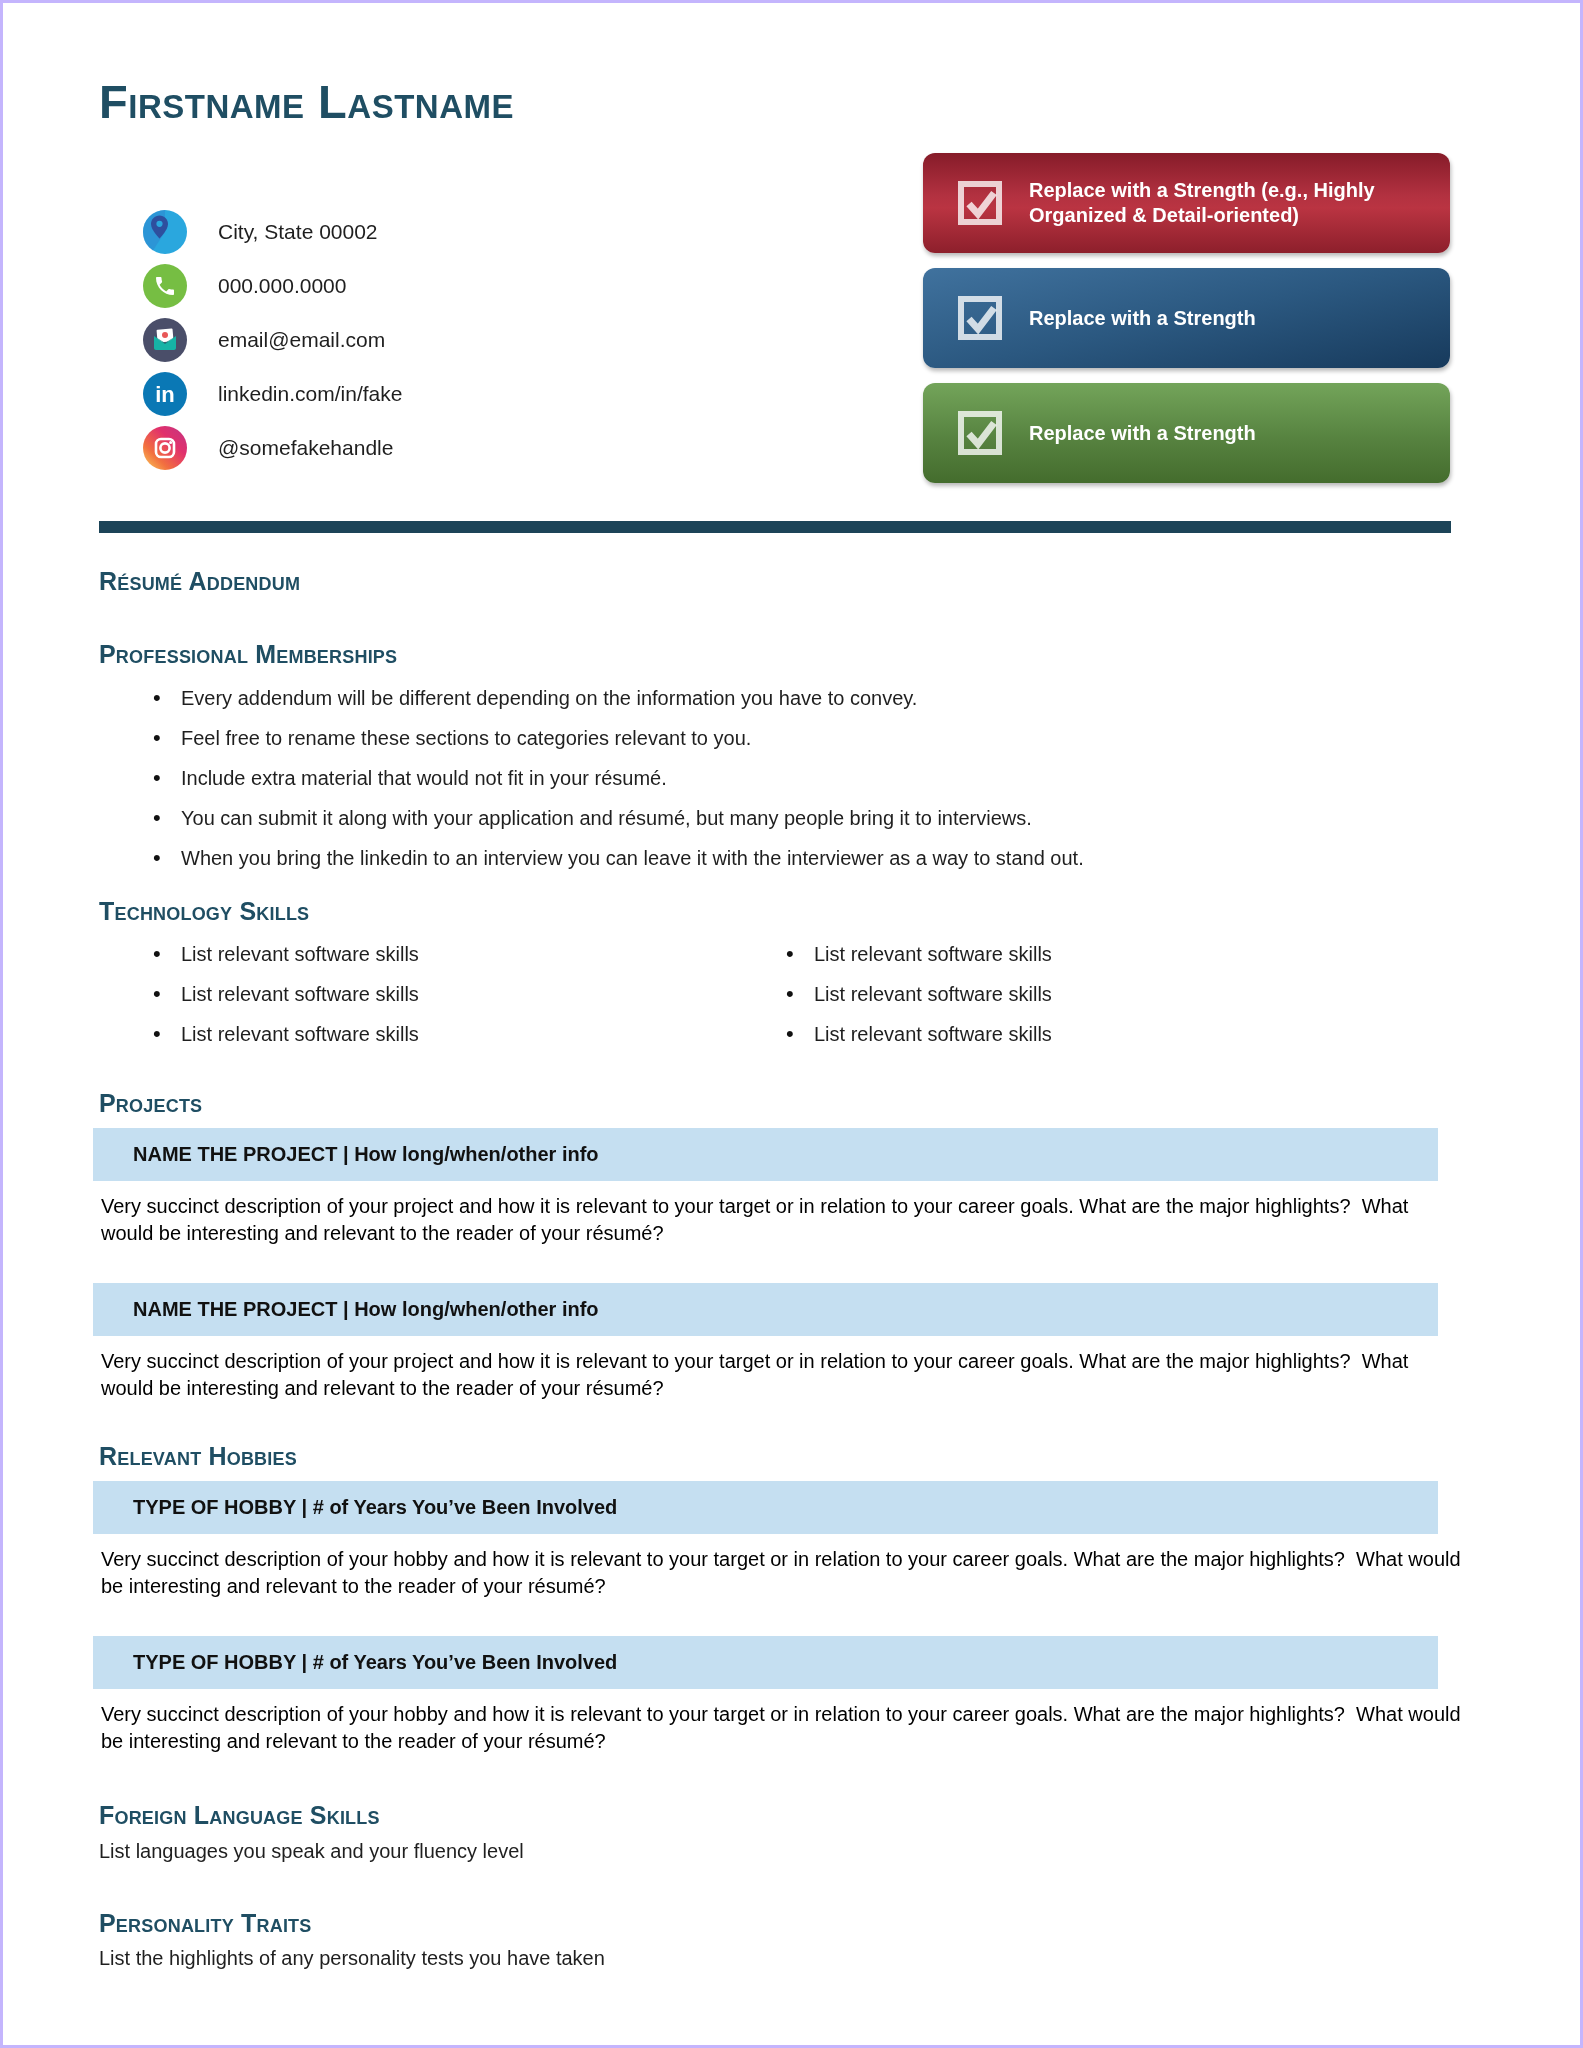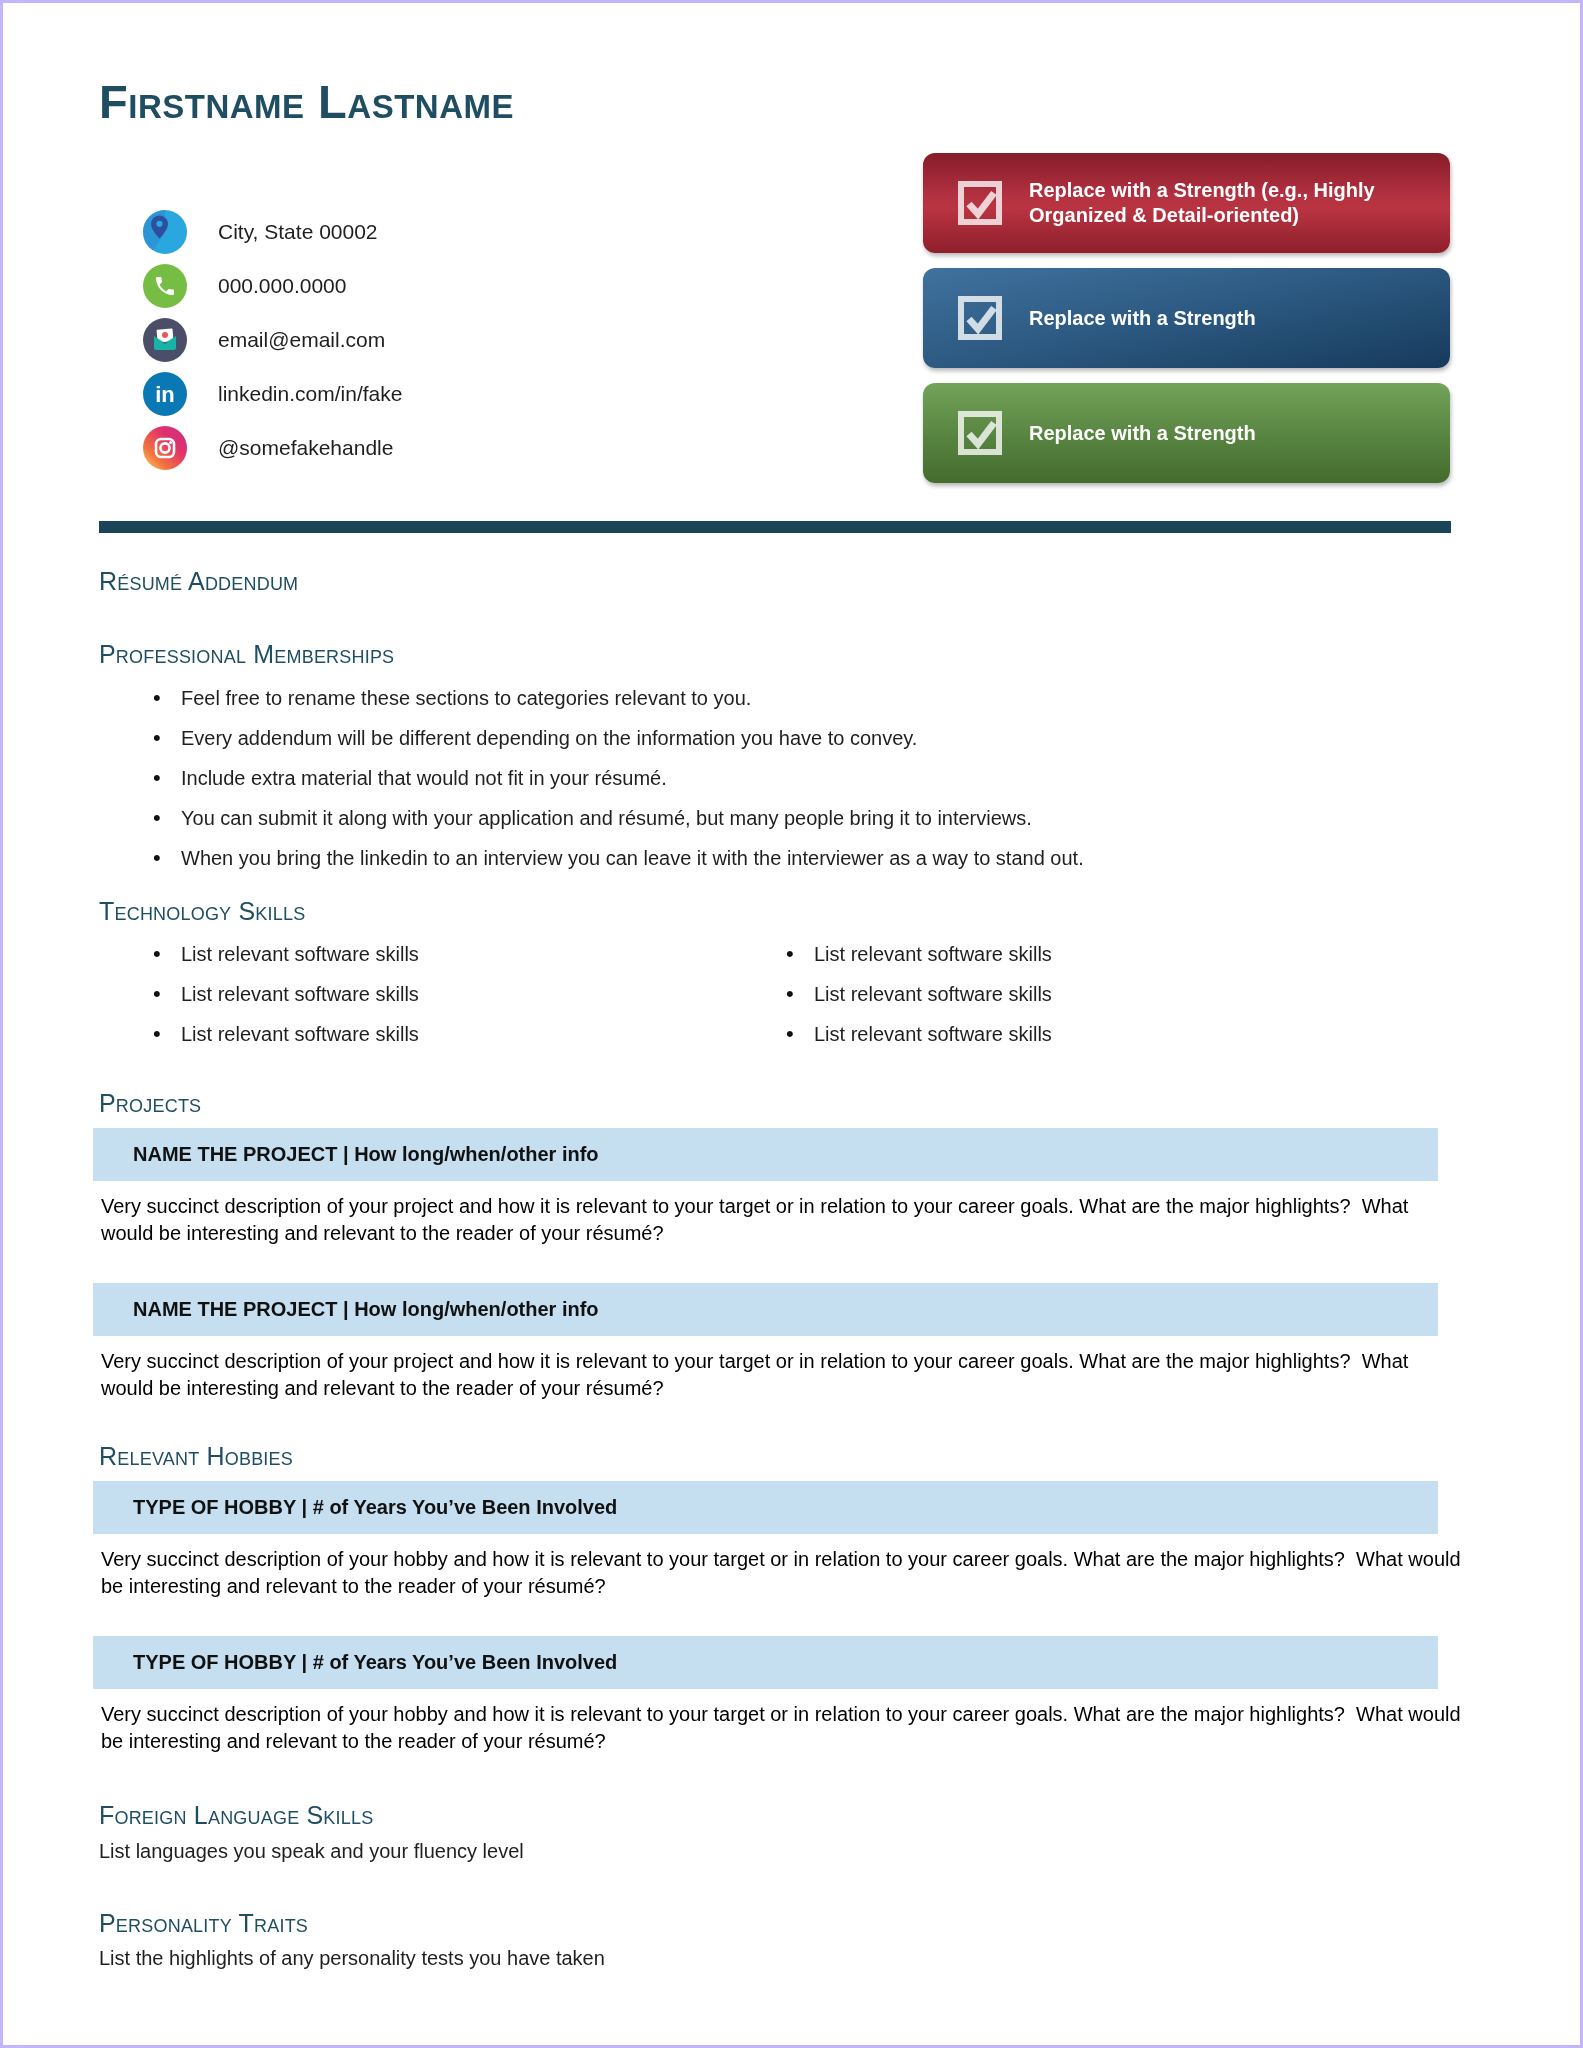--- a/index.html
+++ b/index.html
@@ -30,21 +30,21 @@
   .strength.blue  { background:linear-gradient(168deg,#40729E 0%,#2B5880 50%,#173A5C 100%); }
   .strength.green { background:linear-gradient(180deg,#73A45A 0%,#578340 55%,#446C2D 100%); }
   .checkbox { width:46px; height:46px; flex:0 0 46px; margin-right:26px; }
   .strength-label { color:#fff; font-weight:700; font-size:20px; line-height:1.25; }
 
   .divider { margin-left:96px; width:1352px; height:12px; background:#1C4458; }
 
   
   .content { padding:0 40px 0 96px; }
   .doc-title, .sec-title {
-    font-variant:small-caps; font-weight:400; color:#1F4E63;
+    font-variant:small-caps; font-weight:700; color:#1F4E63;
     font-size:25px; line-height:1.15; letter-spacing:0.2px;
   }
   .doc-title { margin-top:34px; }
   .t-memberships { margin-top:44px; }
   .t-tech { margin-top:24px; }
   .t-projects { margin-top:30px; }
   .t-hobbies { margin-top:40px; }
   .t-lang { margin-top:46px; }
   .t-personality { margin-top:44px; }
 
@@ -179,22 +179,22 @@
   </header>
 
   <div class="divider"></div>
 
   <main class="content">
 
     <div class="doc-title">Résumé Addendum</div>
 
     <div class="sec-title t-memberships">Professional Memberships</div>
     <ul class="bullets">
+      <li>Every addendum will be different depending on the information you have to convey.</li>
       <li>Feel free to rename these sections to categories relevant to you.</li>
-      <li>Every addendum will be different depending on the information you have to convey.</li>
       <li>Include extra material that would not fit in your résumé.</li>
       <li>You can submit it along with your application and résumé, but many people bring it to interviews.</li>
       <li>When you bring the linkedin to an interview you can leave it with the interviewer as a way to stand out.</li>
     </ul>
 
     <div class="sec-title t-tech">Technology Skills</div>
     <div class="skills-cols">
       <div class="skills-col-left">
         <ul class="bullets">
           <li>List relevant software skills</li>

